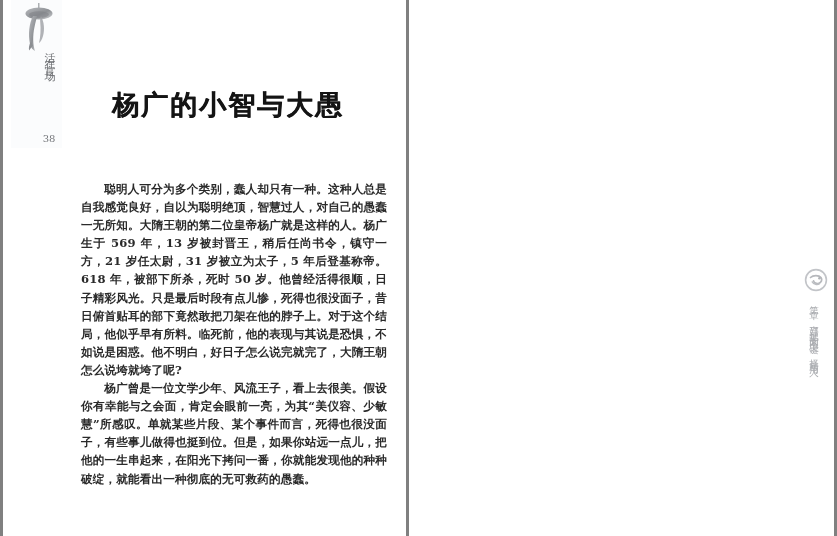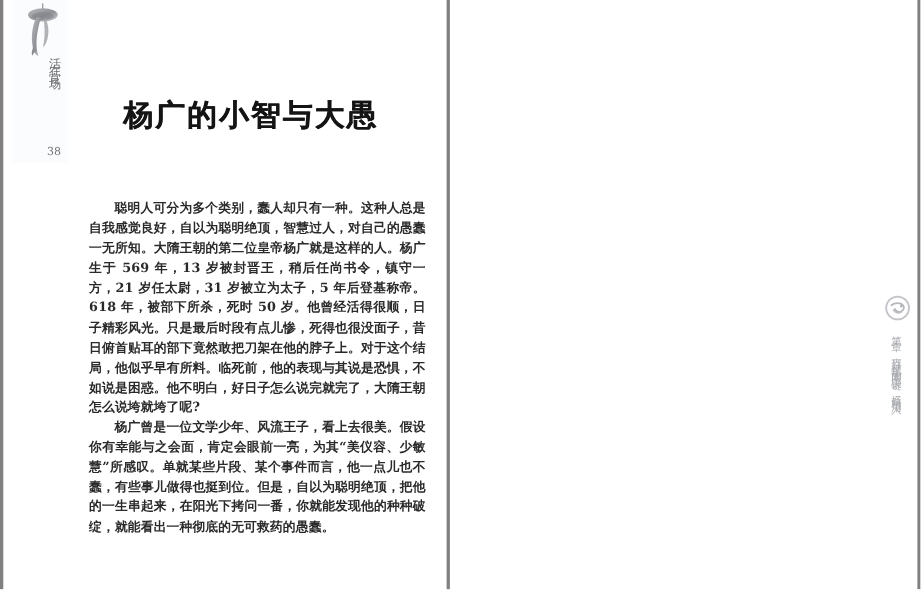--- a/index.html
+++ b/index.html
@@ -175,21 +175,21 @@
 
       <div class="side-vtext">活在官场</div>
 
       <div class="side-pagenum">38</div>
     </div>
 
     <div class="chapter-title">杨广的小智与大愚</div>
 
     <div class="body-col body-left">
       <p>聪明人可分为多个类别，蠢人却只有一种。这种人总是自我感觉良好，自以为聪明绝顶，智慧过人，对自己的愚蠢一无所知。大隋王朝的第二位皇帝杨广就是这样的人。杨广生于 569 年，13 岁被封晋王，稍后任尚书令，镇守一方，21 岁任太尉，31 岁被立为太子，5 年后登基称帝。618 年，被部下所杀，死时 50 岁。他曾经活得很顺，日子精彩风光。只是最后时段有点儿惨，死得也很没面子，昔日俯首贴耳的部下竟然敢把刀架在他的脖子上。对于这个结局，他似乎早有所料。临死前，他的表现与其说是恐惧，不如说是困惑。他不明白，好日子怎么说完就完了，大隋王朝怎么说垮就垮了呢?</p>
-      <p>杨广曾是一位文学少年、风流王子，看上去很美。假设你有幸能与之会面，肯定会眼前一亮，为其“美仪容、少敏慧”所感叹。单就某些片段、某个事件而言，他一点儿也不蠢，有些事儿做得也挺到位。但是，自以为聪明绝顶，把他的一生串起来，在阳光下拷问一番，你就能发现他的种种破绽，就能看出一种彻底的无可救药的愚蠢。</p>
+      <p>杨广曾是一位文学少年、风流王子，看上去很美。假设你有幸能与之会面，肯定会眼前一亮，为其“美仪容、少敏慧”所感叹。单就某些片段、某个事件而言，死得也很没面子，有些事儿做得也挺到位。但是，如果你站远一点儿，把他的一生串起来，在阳光下拷问一番，你就能发现他的种种破绽，就能看出一种彻底的无可救药的愚蠢。</p>
     </div>
   </div>
 
   <div class="page page-right">
 
     <div class="chapter-marker">
       <svg class="marker-seal" viewBox="0 0 24 24">
         <circle cx="12" cy="12" r="10.4" fill="none" stroke="#c2c4c8" stroke-width="1.6"></circle>
         <path d="M6.5 9.5 C9 7 15 7 17 9.5 C18.6 11.6 17.4 14.6 14.8 15.3 C12.4 16 10 14.8 9.6 12.9" fill="none" stroke="#b6b8bc" stroke-width="1.7" stroke-linecap="round"></path>
         <path d="M8.2 13.8 C9.6 16.4 13.4 17.2 15.6 15.6" fill="none" stroke="#bcbec2" stroke-width="1.4" stroke-linecap="round"></path>

